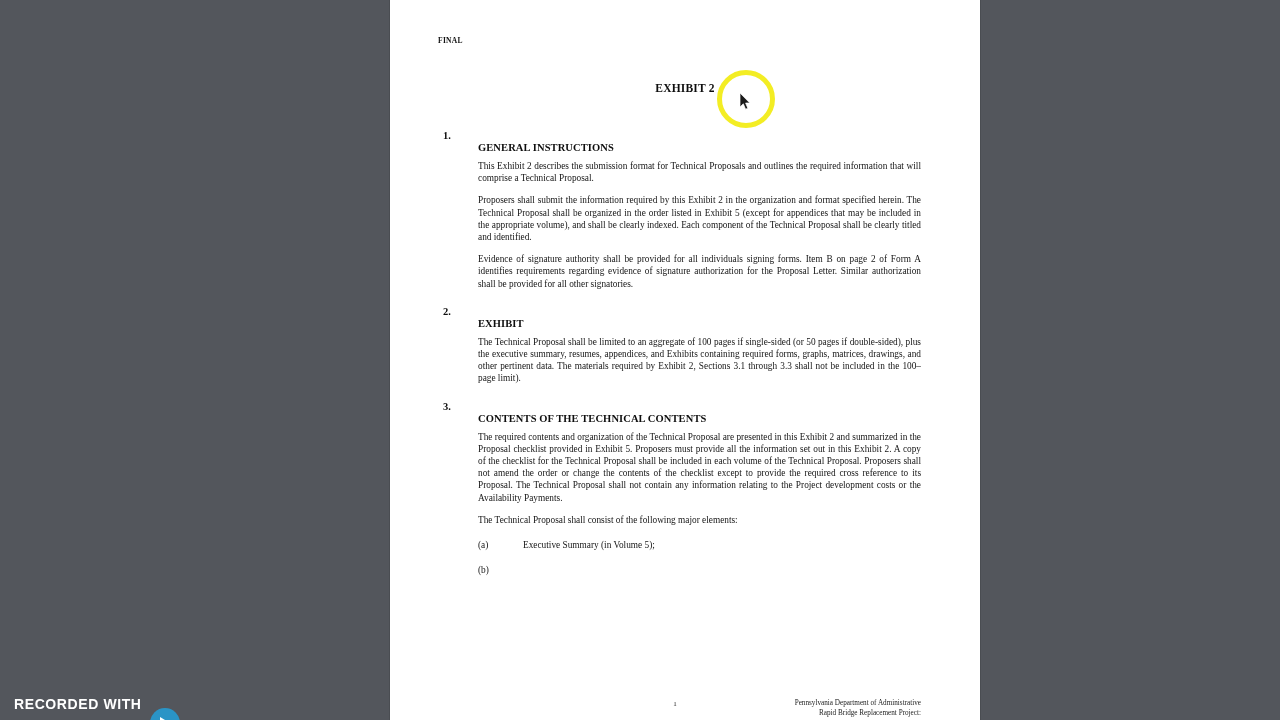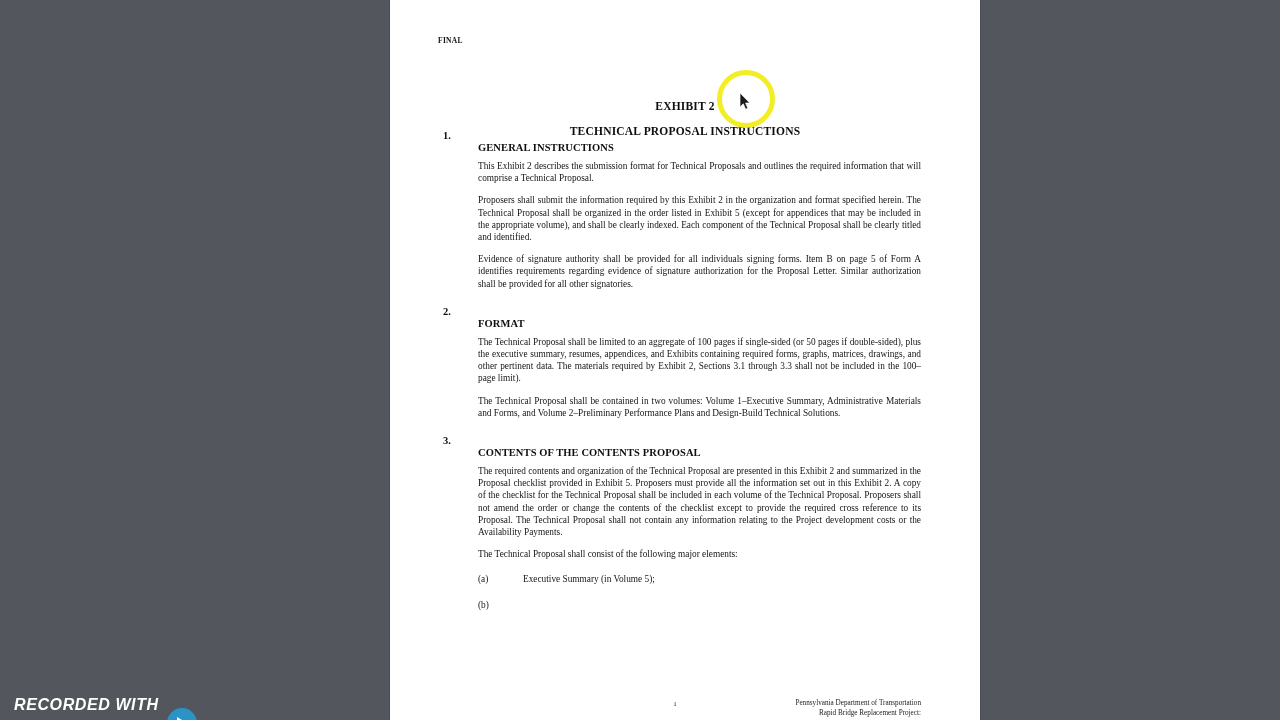--- a/index.html
+++ b/index.html
@@ -52,21 +52,20 @@
     color: #111;
     font-family: "Liberation Serif", serif;
   }
 
   .title-block {
     position: absolute;
     left: 0;
     top: 83px;
     width: 590px;
     text-align: center;
-    margin-top: 18px;
   }
   .title-line {
     font-size: 11.5px;
     font-weight: bold;
     color: #0e0e0e;
     letter-spacing: 0.2px;
     line-height: 1;
   }
   .title-line.second { margin-top: 13px; }
 
@@ -196,27 +195,26 @@
     position: absolute;
     left: 14px;
     bottom: 0px;
     height: 24px;
     display: flex;
     align-items: flex-start;
     gap: 8px;
   }
   #recorder-watermark .rw-text {
     font-family: "Liberation Sans", sans-serif;
-    font-size: 16px;
+    font-size: 14px;
     font-weight: bold;
     letter-spacing: 0.6px;
     color: #ffffff;
     line-height: 13px;
     padding-top: 2px;
-    font-style: italic;
   }
   #recorder-watermark .rw-logo {
     width: 30px;
     height: 30px;
     border-radius: 50%;
     background: #2a94c6;
     margin-top: 12px;
     position: relative;
     overflow: hidden;
   }
@@ -237,67 +235,65 @@
 
 <div id="viewer">
 
   <div id="page">
     <div class="page-inner">
 
       <div class="doc-header">FINAL</div>
 
       <div class="title-block">
         <div class="title-line">EXHIBIT 2</div>
-        <div class="title-line second">TECHNICAL PROPOSAL INSTRUCTIONS</div>
       </div>
 
       <div class="content">
 
         <div class="section">
           <div class="sec-head">
             <span class="sec-num">1.</span>
             <span class="sec-title">GENERAL INSTRUCTIONS</span>
           </div>
           <p class="para gap-after-head">This Exhibit 2 describes the submission format for Technical Proposals and outlines the required information that will comprise a Technical Proposal.</p>
           <p class="para">Proposers shall submit the information required by this Exhibit 2 in the organization and format specified herein.  The Technical Proposal shall be organized in the order listed in Exhibit 5 (except for appendices that may be included in the appropriate volume), and shall be clearly indexed.   Each component of the Technical Proposal shall be clearly titled and identified.</p>
-          <p class="para">Evidence of signature authority shall be provided for all individuals signing forms.  Item B on page 5 of Form A identifies requirements regarding evidence of signature authorization for the Proposal Letter.  Similar authorization shall be provided for all other signatories.</p>
+          <p class="para">Evidence of signature authority shall be provided for all individuals signing forms.  Item B on page 2 of Form A identifies requirements regarding evidence of signature authorization for the Proposal Letter.  Similar authorization shall be provided for all other signatories.</p>
         </div>
 
         <div class="section gap-before-head">
           <div class="sec-head">
             <span class="sec-num">2.</span>
-            <span class="sec-title">FORMAT</span>
+            <span class="sec-title">EXHIBIT</span>
           </div>
           <p class="para gap-after-head">The Technical Proposal shall be limited to an aggregate of 100 pages if single-sided (or 50 pages if double-sided), plus the executive summary, resumes, appendices, and Exhibits containing required forms, graphs, matrices, drawings, and other pertinent data.   The materials required by Exhibit 2, Sections 3.1 through 3.3 shall not be included in the 100–page limit).</p>
-          <p class="para">The Technical Proposal shall be contained in two volumes: Volume 1–Executive Summary, Administrative Materials and Forms, and Volume 2–Preliminary Performance Plans and Design-Build Technical Solutions.</p>
         </div>
 
         <div class="section gap-before-head">
           <div class="sec-head">
             <span class="sec-num">3.</span>
-            <span class="sec-title">CONTENTS OF THE CONTENTS PROPOSAL</span>
+            <span class="sec-title">CONTENTS OF THE TECHNICAL CONTENTS</span>
           </div>
           <p class="para gap-after-head">The required contents and organization of the Technical Proposal are presented in this Exhibit 2 and summarized in the Proposal checklist provided in Exhibit 5.  Proposers must provide all the information set out in this Exhibit 2.   A copy of the checklist for the Technical Proposal shall be included in each volume of the Technical Proposal.  Proposers shall not amend the order or change the contents of the checklist except to provide the required cross reference to its Proposal.  The Technical Proposal shall not contain any information relating to the Project development costs or the Availability Payments.</p>
           <p class="para nojustify">The Technical Proposal shall consist of the following major elements:</p>
 
           <div class="list-item">
             <span class="li-label">(a)</span>
             <span class="li-text">Executive Summary (in Volume 5);</span>
           </div>
           <div class="list-item">
             <span class="li-label">(b)</span>
           </div>
         </div>
 
       </div>
 
       <div class="footer">
         <div class="footer-pageno">1</div>
         <div class="footer-right">
-          <div>Pennsylvania Department of Transportation</div>
+          <div>Pennsylvania Department of Administrative</div>
           <div>Rapid Bridge Replacement Project:</div>
         </div>
       </div>
 
     </div>
   </div>
 
   <div id="cursor-highlight"></div>
 
   <svg id="mouse-pointer" viewBox="0 0 12 18">

